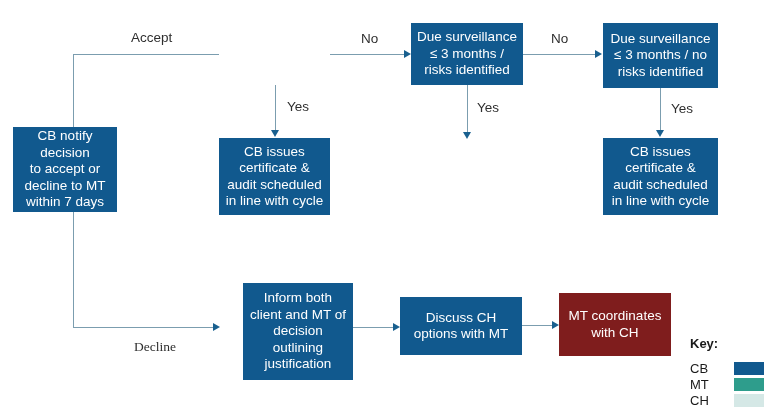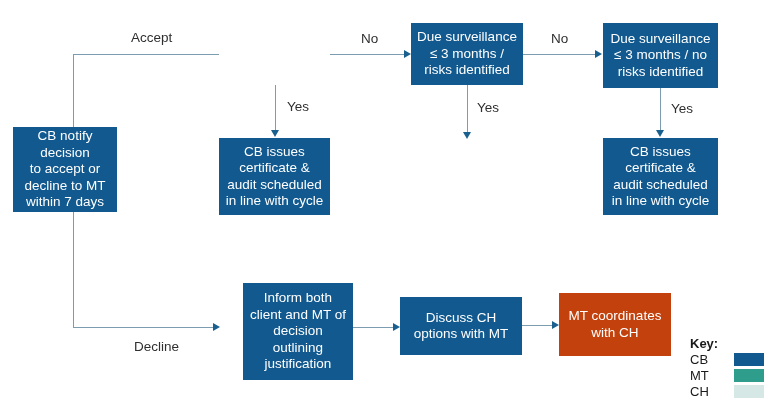--- a/index.html
+++ b/index.html
@@ -17,21 +17,21 @@
     display:flex;align-items:center;justify-content:center;
     text-align:center;
     color:#ffffff;
     font-size:13.5px;
     line-height:16.5px;
     padding:2px 5px;
     box-sizing:border-box;
     white-space:pre-line;
   }
   .cb{background:#11598E;}
-  .mt{background:#c2410c;}
+  .mt{background:#7f1d1d;}
 
   
   .hline{position:absolute;height:0;border-top:1.4px solid #7B9DAF;}
   .vline{position:absolute;width:0;border-left:1.4px solid #7B9DAF;}
   .arrow-r{
     position:absolute;width:0;height:0;
     border-top:4.5px solid transparent;
     border-bottom:4.5px solid transparent;
     border-left:7px solid #19608F;
   }
@@ -48,21 +48,21 @@
     color:#2F2F2F;
     font-size:13.5px;
     line-height:15px;
     white-space:nowrap;
   }
 
   
   #legend{position:absolute;left:690px;top:336px;width:76px;}
   #legend .ktitle{
     font-size:13px;font-weight:bold;color:#1A1A1A;
-    line-height:15px;margin-bottom:1px;
+    line-height:15px;margin-bottom:10px;
   }
   #legend .krow{
     display:flex;align-items:center;
     height:15px;margin-bottom:1px;gap:10px;
   }
   #legend .klabel{
     font-size:13px;color:#1A1A1A;width:34px;line-height:15px;
   }
   #legend .kswatch{width:30px;height:13px;display:block;}
 </style>
@@ -94,21 +94,21 @@
   <div class="arrow-d" style="left:655.5px;top:130px;"></div>
 
   <div class="hline" style="left:330px;top:327px;width:66px;"></div>
   <div class="arrow-r" style="left:393px;top:322.5px;"></div>
 
   <div class="hline" style="left:510px;top:325px;width:45px;"></div>
   <div class="arrow-r" style="left:552px;top:320.5px;"></div>
 
   <div class="elabel" style="left:131px;top:30px;">Accept</div>
 
-  <div class="elabel" style="left:134px;top:339px;">Decline</div>
+  <div class="elabel" style="left:134px;top:339px;font-family:Liberation Serif, serif;">Decline</div>
 
   <div class="elabel" style="left:361px;top:31px;">No</div>
 
   <div class="elabel" style="left:551px;top:31px;">No</div>
 
   <div class="elabel" style="left:287px;top:99px;">Yes</div>
 
   <div class="elabel" style="left:477px;top:100px;">Yes</div>
 
   <div class="elabel" style="left:671px;top:101px;">Yes</div>

